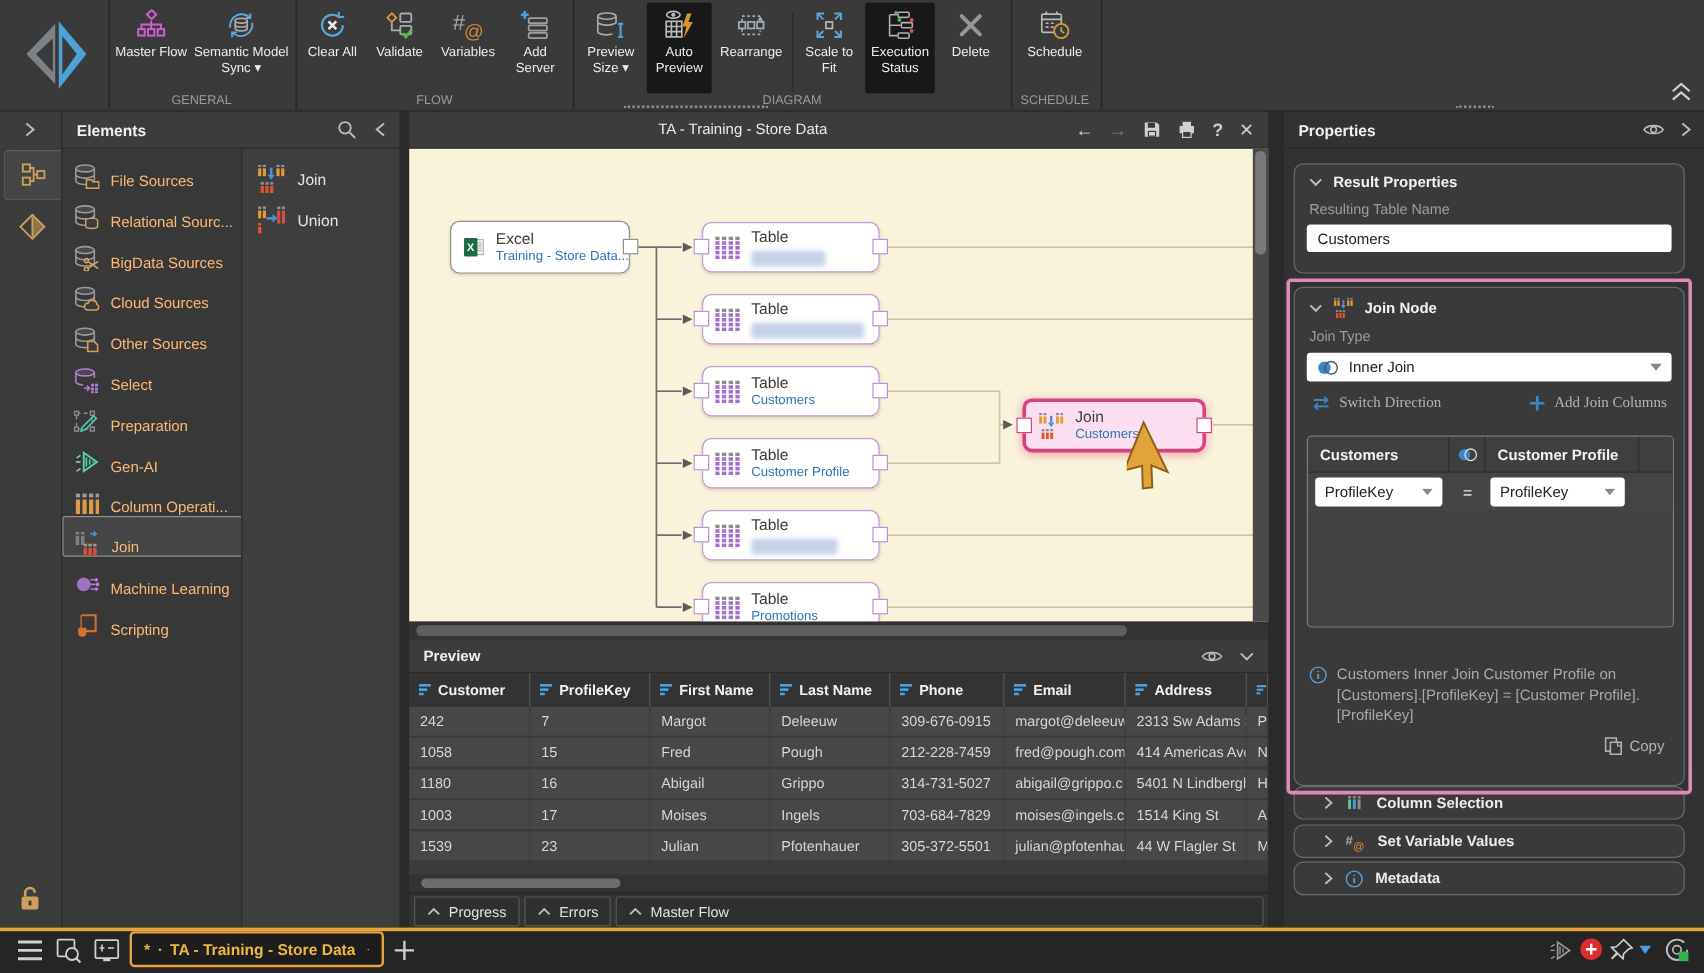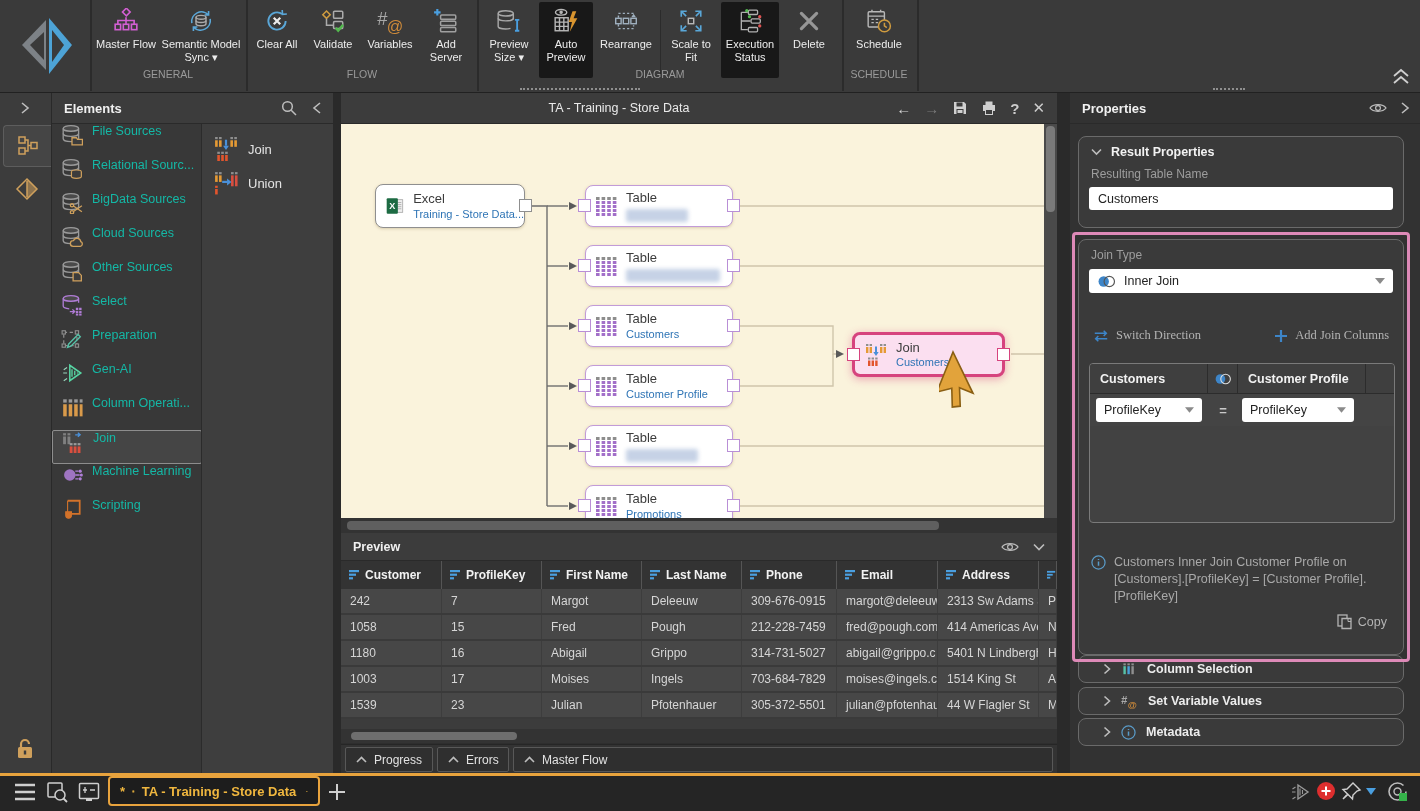--- a/index.html
+++ b/index.html
@@ -5,39 +5,39 @@
   html,body{margin:0;padding:0;background:#141414;}
   #app{position:relative;width:1420px;height:811px;background:#2e2e2e;overflow:hidden;
        font-family:"Liberation Sans",sans-serif;color:#e6e6e6;-webkit-font-smoothing:antialiased;}
   .abs{position:absolute;}
   svg{display:block;}
 
   
   #ribbon{position:absolute;left:0;top:0;width:1420px;height:93px;background:#3a3a3a;border-bottom:1px solid #212121;box-sizing:border-box;}
   .rdiv{position:absolute;top:0;width:2px;height:91px;background:#2b2b2b;}
   .rsubdiv{position:absolute;top:10px;width:1px;height:66px;background:#2b2b2b;}
-  .rgroup-label{position:absolute;bottom:12px;text-align:center;font-size:10.5px;color:#9a9a9a;}
+  .rgroup-label{position:absolute;bottom:2px;text-align:center;font-size:10.5px;color:#9a9a9a;}
   .rbtn{position:absolute;top:2px;height:76px;display:flex;flex-direction:column;align-items:center;padding-top:6px;
         box-sizing:border-box;font-size:11px;color:#ededed;text-align:center;line-height:1.22;border-radius:2px;}
   .rbtn svg{margin-bottom:4px;}
   .rbtn.active{background:#181818;}
   .dothint{position:absolute;top:88px;height:0;border-top:2px dotted #8f8f8f;}
 
   
   #lstrip{position:absolute;left:0;top:93px;width:52px;height:680px;background:#3c3c3c;border-right:1px solid #292929;box-sizing:border-box;}
   .stripbtn{position:absolute;left:3px;width:47px;height:40px;display:flex;align-items:center;justify-content:center;}
   .stripbtn.active{background:#454545;border:1px solid #5d5d5d;border-right:none;border-radius:4px 0 0 4px;}
 
   
   #panel-header{position:absolute;left:52px;top:93px;width:281px;height:31px;background:#3c3c3c;border-bottom:1px solid #2a2a2a;
                 display:flex;align-items:center;box-sizing:border-box;}
   #panel-header .ttl{font-size:13px;font-weight:bold;color:#f0f0f0;padding-left:12px;}
   #panel-header .hicons{margin-left:auto;display:flex;gap:14px;padding-right:10px;align-items:center;}
   #elements{position:absolute;left:52px;top:124px;width:149px;height:649px;background:#383838;}
-  .side-item{height:34px;display:flex;align-items:flex-start;gap:9px;padding-left:9px;font-size:12.5px;color:#14b8a6;box-sizing:border-box;}
+  .side-item{height:34px;display:flex;align-items:flex-end;gap:9px;padding-left:9px;font-size:12.5px;color:#fdba74;box-sizing:border-box;}
   .side-item.selected{background:#454545;border:1px solid #8d8d8d;border-radius:2px;margin-right:-1px;}
   .sic{width:22px;height:22px;flex:0 0 auto;}
   #palette{position:absolute;left:201px;top:124px;width:132px;height:649px;background:#3e3e3e;border-left:1px solid #2b2b2b;box-sizing:border-box;padding-top:8px;}
   .pal-item{height:34px;display:flex;align-items:center;gap:10px;padding-left:12px;font-size:13px;color:#e4e4e4;}
   #gapcol{position:absolute;left:333px;top:93px;width:8px;height:680px;background:#2a2a2a;}
 
   
   #canvas-title{position:absolute;left:341px;top:93px;width:716px;height:31px;background:#3c3c3c;display:flex;align-items:center;box-sizing:border-box;border-bottom:1px solid #2a2a2a;}
   #canvas-title .ct{position:absolute;left:0;right:160px;text-align:center;font-size:12.5px;color:#eaeaea;}
   #canvas-title .cicons{margin-left:auto;display:flex;gap:13px;align-items:center;padding-right:12px;font-size:15px;color:#c9c9c9;}
@@ -937,20 +937,29 @@
         <svg width="11" height="8" viewBox="0 0 11 8">
             <path d="M1 1.5l4.5 4.5L10 1.5" class="chev"></path>
           </svg>
         <span>Result Properties</span>
       </div>
       <div class="plabel">Resulting Table Name</div>
       <div class="winput">Customers</div>
     </div>
 
     <div class="pbox" style="top:146px;height:416px">
+      <div class="pbox-h">
+        <svg width="11" height="8" viewBox="0 0 11 8">
+            <path d="M1 1.5l4.5 4.5L10 1.5" class="chev"></path>
+          </svg>
+        <svg width="17" height="17" viewBox="0 0 22 22">
+            <use href="#sym-join"></use>
+          </svg>
+        <span>Join Node</span>
+      </div>
       <div class="plabel">Join Type</div>
       <div class="wsel" style="margin:7px 10px 0">
         <svg width="19" height="13" viewBox="0 0 20 14" style="color:#555">
             <use href="#sym-venn"></use>
           </svg>
         <span>Inner Join</span>
         <svg class="caret" width="10" height="6" viewBox="0 0 10 6">
             <polygon points="0,0 10,0 5,6" fill="#8a8a8a"></polygon>
           </svg>
       </div>

